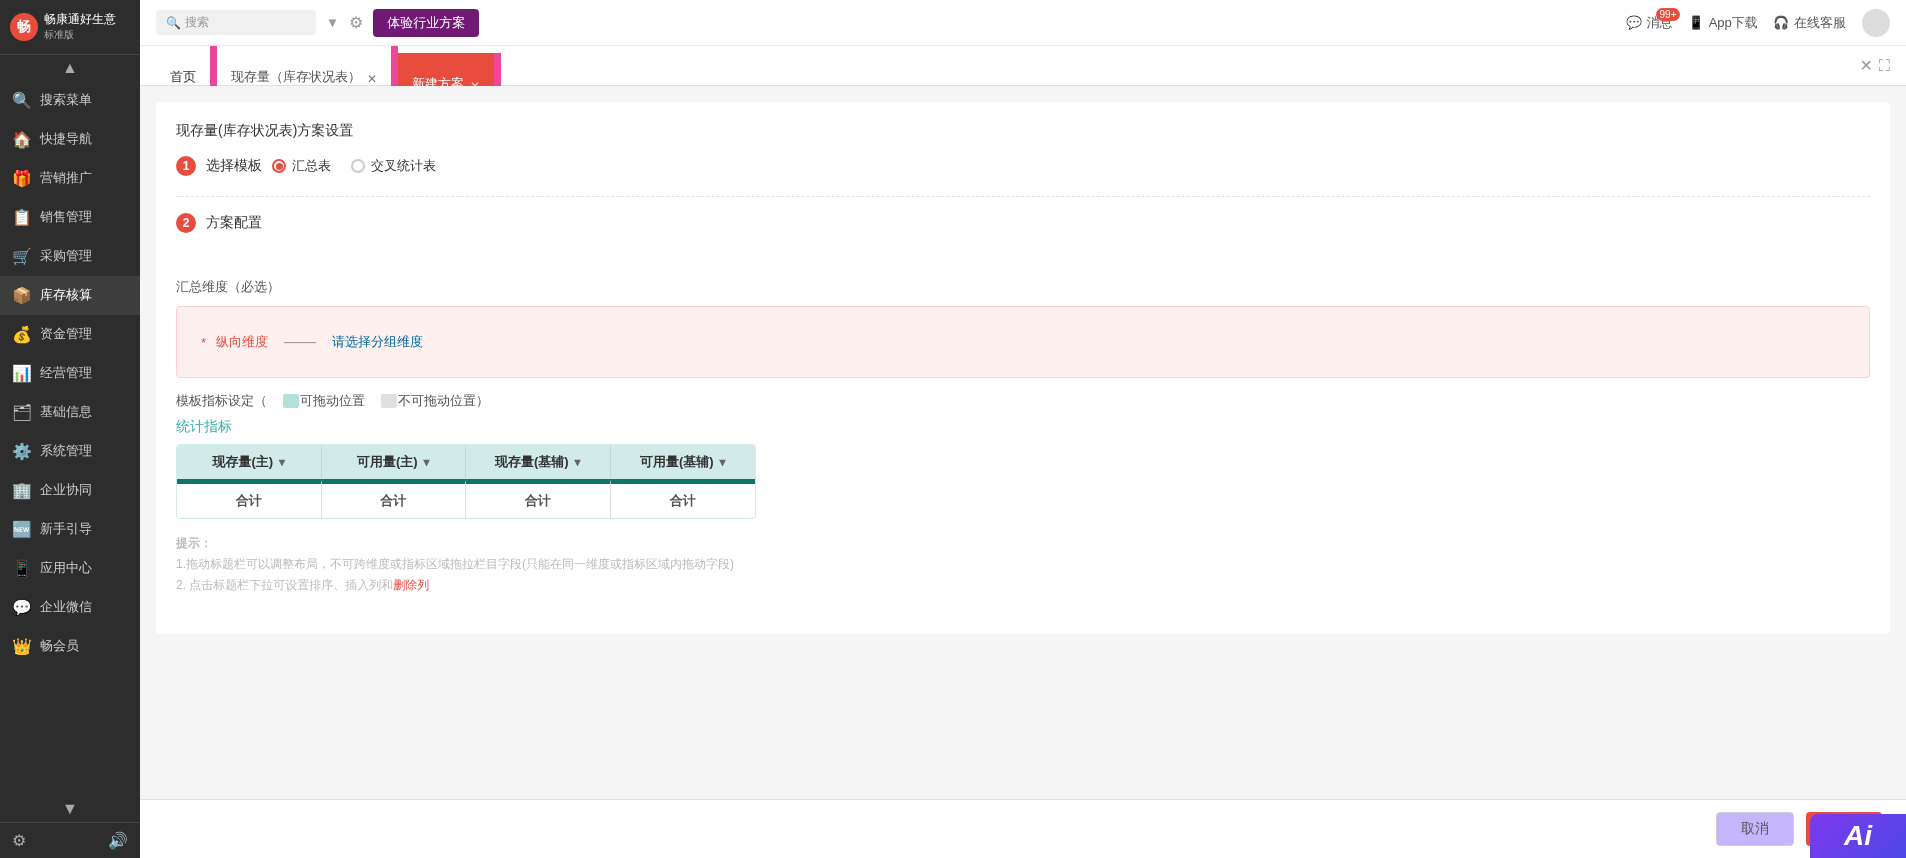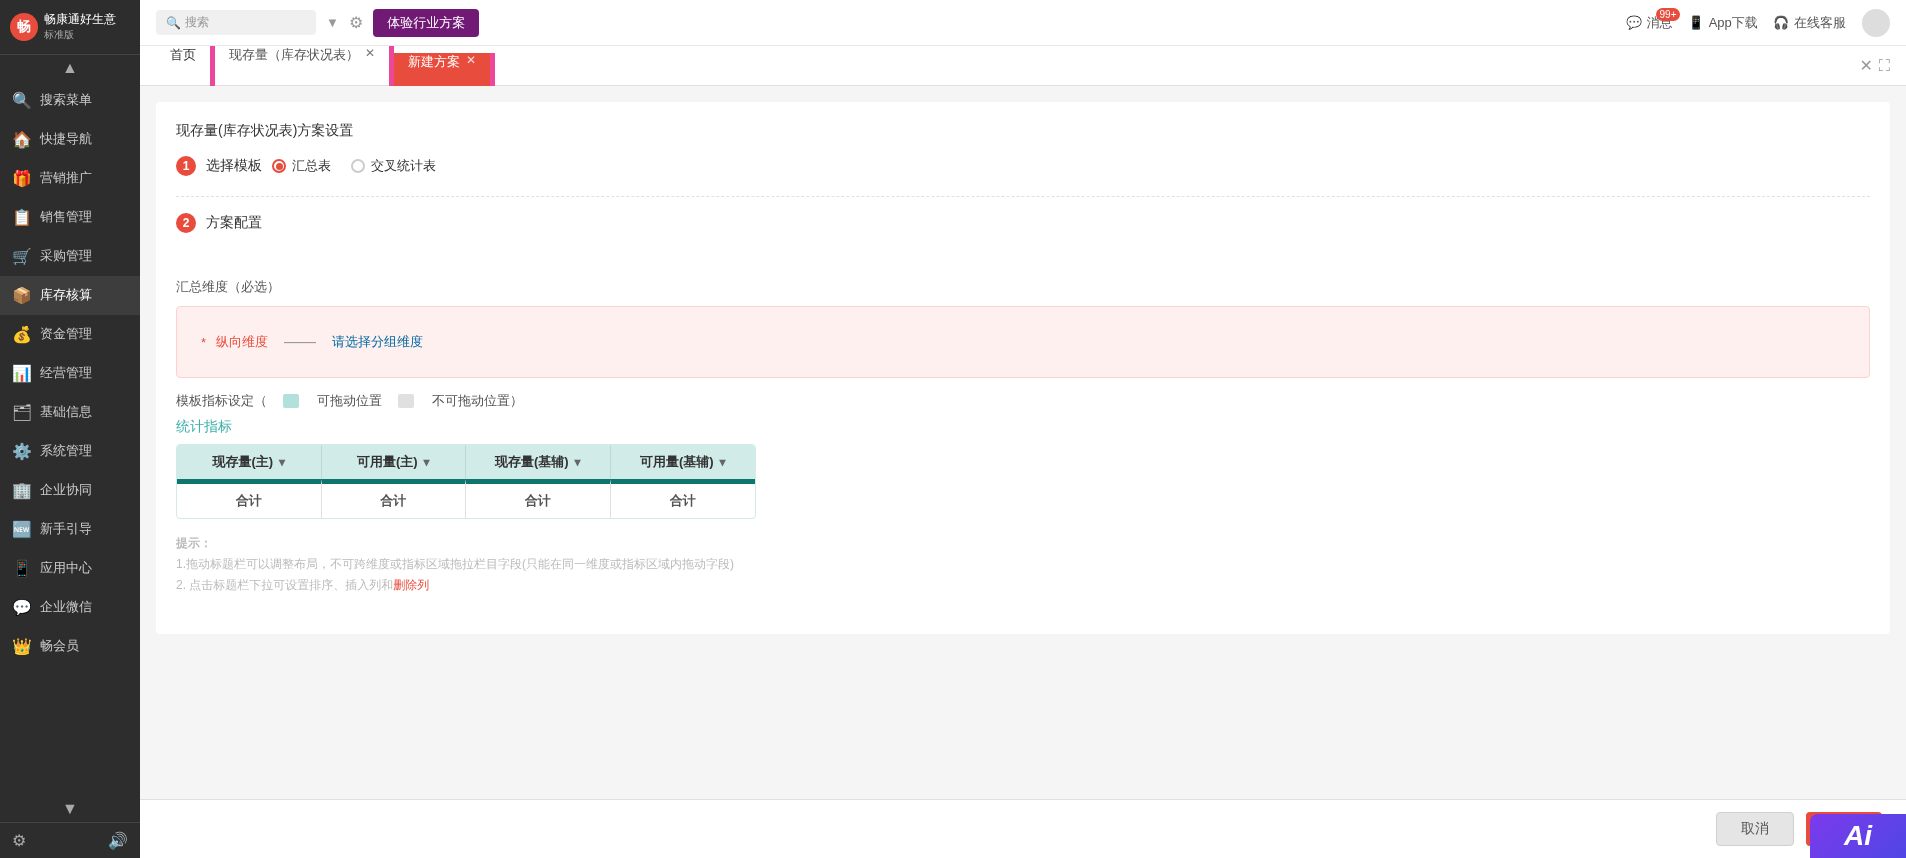--- a/index.html
+++ b/index.html
@@ -89,23 +89,23 @@
     .tabs {
       background: #fff;
       border-bottom: 1px solid #e0e0e0;
       display: flex; align-items: center;
       padding: 0 16px;
       height: 40px;
       flex-shrink: 0;
       gap: 0;
     }
     .tab {
-      padding: 0 14px; height: 40px; display: flex; align-items: flex-start;
+      padding: 0 14px; height: 40px; display: flex; align-items: flex-end;
       cursor: pointer; font-size: 13px; color: #555; gap: 6px;
-      border-right: 5px solid #ec4899;
+      border-right: 7px solid #ec4899;
     }
     .tab.home { color: #333; }
     .tab.active {
       background: #e84c3d; color: #ffffff; border-radius: 0;
       font-size: 13px;
       margin-top: 15px;
     }
     .tab-close { cursor: pointer; font-size: 12px; opacity: 0.8; }
     .tab-normal { color: #555; }
 
@@ -155,21 +155,21 @@
       border-radius: 4px; padding: 20px 24px;
       display: flex; align-items: center; gap: 10px;
       min-height: 72px;
     }
     .dimension-field-label { color: #e84c3d; font-size: 13px; }
     .dimension-dash { color: #999; font-size: 16px; margin: 0 6px; }
     .dimension-placeholder { color: #0369a1; font-size: 13px; }
 
     
     .metrics-label-row { display: flex; align-items: center; gap: 16px; margin: 14px 0 8px; font-size: 13px; color: #555; }
-    .metrics-indicator { display: flex; align-items: center; gap: 18px; }
+    .metrics-indicator { display: flex; align-items: center; gap: 1px; }
     .indicator-box { width: 16px; height: 14px; background: #b2e0db; border-radius: 2px; }
     .indicator-box.no-drag { background: #e0e0e0; }
     .metrics-title { font-size: 14px; color: #3aafa9; font-weight: 500; margin-bottom: 8px; }
     .metrics-table {
       border: 1px solid #d0ebe8;
       border-radius: 4px; overflow: hidden;
       width: 580px;
       font-weight: bold;
     }
     .metrics-table-header {
@@ -199,21 +199,21 @@
     .save-section { display: flex; align-items: center; gap: 8px; margin-top: 20px; font-size: 13px; color: #555; }
     .save-checkbox { width: 14px; height: 14px; border: 1px solid #ccc; cursor: pointer; }
 
     
     .footer-bar {
       background: #fff; border-top: 1px solid #e0e0e0;
       padding: 12px 24px; display: flex; justify-content: flex-end; gap: 12px;
       flex-shrink: 0;
     }
     .btn-cancel {
-      background: #e5e5e5; border: 1px solid #d0d0d0; color: #555;
+      background: #c4b5fd; border: 1px solid #d0d0d0; color: #555;
       border-radius: 4px; padding: 7px 24px; font-size: 14px; cursor: pointer;
     }
     .btn-query {
       background: #e84c3d; border: none; color: #fff;
       border-radius: 4px; padding: 7px 24px; font-size: 14px; cursor: pointer;
     }
     .ctrl-btn { background: none; border: none; cursor: pointer; color: #999; font-size: 16px; }
 
     
     .ai-watermark {

